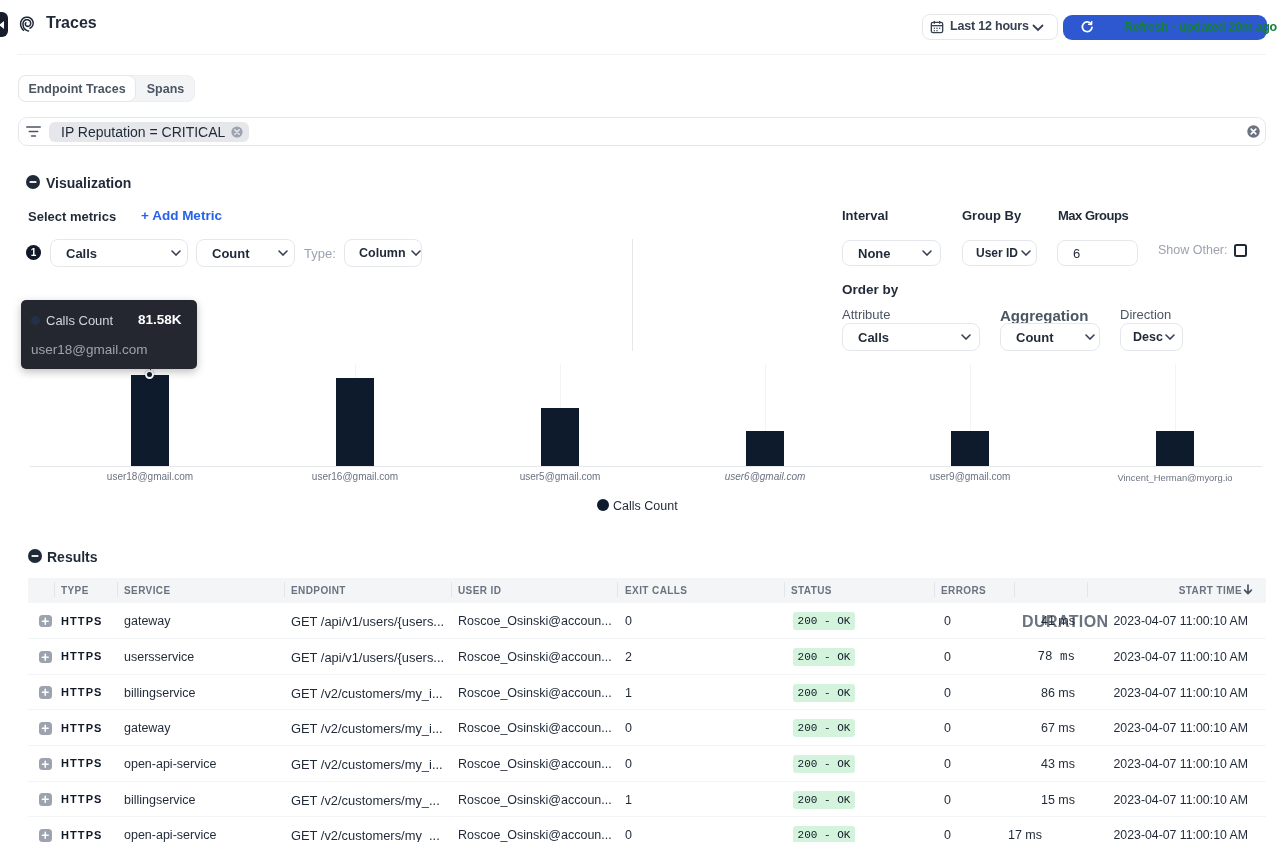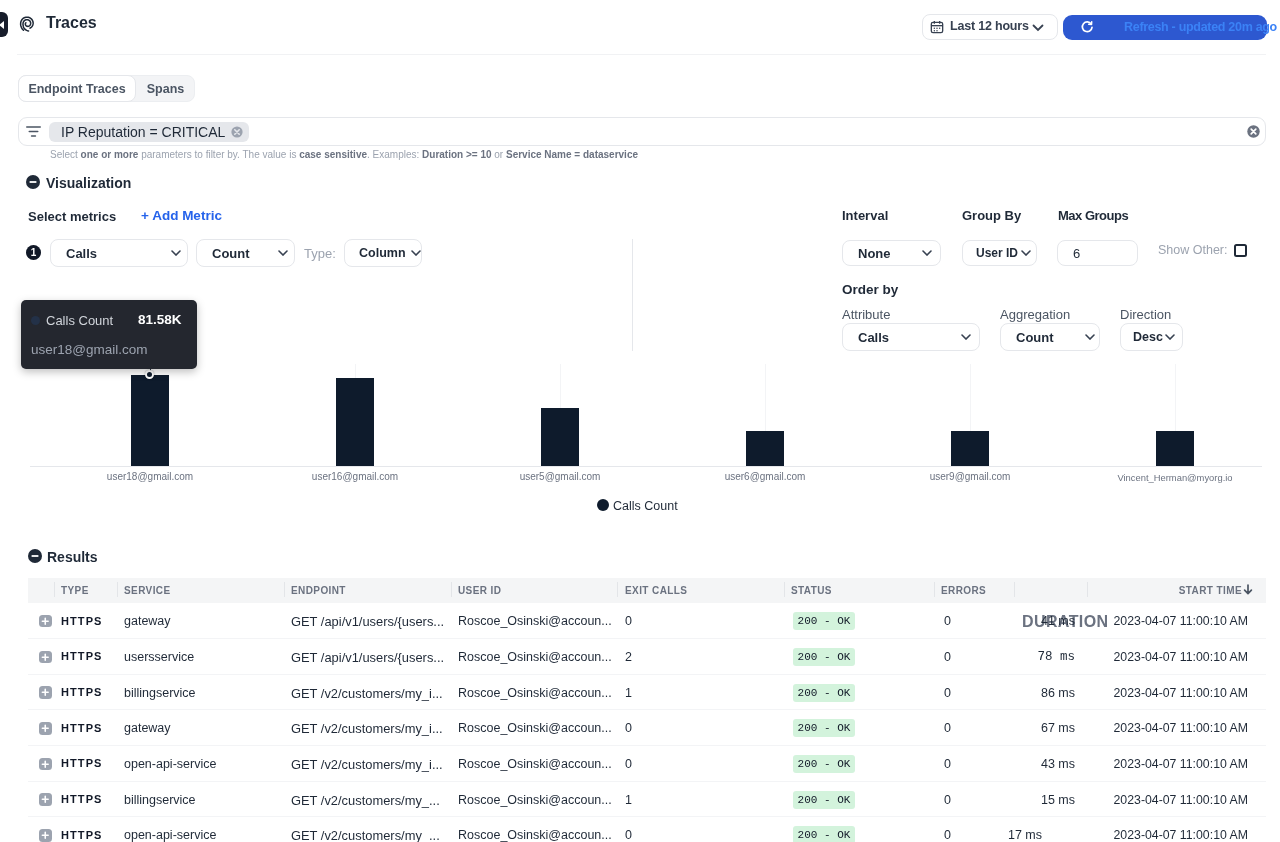--- a/index.html
+++ b/index.html
@@ -44,21 +44,21 @@
 <div class="abs" style="left:950px;top:19px;font-size:12.5px;font-weight:bold;color:#374151;letter-spacing:-0.2px;">Last 12 hours</div>
 <svg class="abs" style="left:1032px;top:24px;" width="12" height="8" viewBox="0 0 12 8" fill="none" stroke="#374151" stroke-width="1.8" stroke-linecap="round">
       <polyline points="1.5,1.5 6,6 10.5,1.5"></polyline>
     </svg>
 
 <div class="abs" style="left:1063px;top:15px;width:204px;height:25px;background:#2d58d0;border-radius:9px;"></div>
 <svg class="abs" style="left:1080px;top:20px;" width="14" height="14" viewBox="0 0 24 24" fill="none" stroke="#fff" stroke-width="2.9" stroke-linecap="round">
   <path d="M19.2 6.9 A8.3 8.3 0 1 0 20.6 12.5"></path>
   <polyline points="20.1,2.8 19.8,7.8 14.9,7.4" stroke-width="2.5" stroke-linejoin="round"></polyline>
 </svg>
-<div class="abs" style="left:1100px;top:20px;font-size:12.5px;font-weight:bold;color:#3b82f6;letter-spacing:-0.3px;padding-left:24px;">Refresh - updated 20m ago</div>
+<div class="abs" style="left:1100px;top:20px;font-size:12.5px;font-weight:bold;color:#15803d;letter-spacing:-0.3px;padding-left:24px;">Refresh - updated 20m ago</div>
 
 <div class="abs" style="left:17px;top:54px;width:1249px;height:1px;background:#f1f2f4;"></div>
 
 <div class="abs" style="left:18px;top:75px;width:177px;height:27px;background:#f3f4f6;border:1px solid #eceef1;border-radius:8px;"></div>
 <div class="abs" style="left:18px;top:75px;width:118px;height:27px;background:#fff;border:1px solid #e5e7eb;border-radius:8px;display:flex;align-items:center;justify-content:center;font-size:12.5px;font-weight:bold;color:#4b5563;">Endpoint Traces</div>
 <div class="abs" style="left:136px;top:75px;width:59px;height:27px;display:flex;align-items:center;justify-content:center;font-size:12.5px;font-weight:bold;color:#4b5563;">Spans</div>
 
 <div class="abs" style="left:18px;top:117px;width:1248px;height:29px;border:1px solid #e5e7eb;border-radius:9px;background:#fff;"></div>
 <svg class="abs" style="left:26px;top:125px;" width="15" height="13" viewBox="0 0 15 13" stroke="#4b5563" stroke-width="1.6" stroke-linecap="round">
   <line x1="0.8" y1="2" x2="14.2" y2="2"></line>
@@ -68,21 +68,20 @@
 <div class="abs" style="left:49px;top:121.5px;width:200px;height:20px;background:#e5e7eb;border-radius:6px;"></div>
 <div class="abs" style="left:61px;top:124px;font-size:14px;color:#1f2937;">IP Reputation = CRITICAL</div>
 <svg class="abs" style="left:231px;top:125.5px;" width="12" height="12" viewBox="0 0 12 12">
       <circle cx="6" cy="6" r="5.6" fill="#9ca3af"></circle>
       <path d="M3.8 3.8 L8.2 8.2 M8.2 3.8 L3.8 8.2" stroke="#e5e7eb" stroke-width="1.6" stroke-linecap="round"></path>
     </svg>
 <svg class="abs" style="left:1247px;top:125px;" width="13" height="13" viewBox="0 0 13 13">
       <circle cx="6.5" cy="6.5" r="6.2" fill="#6b7280"></circle>
       <path d="M4.2 4.2 L8.8 8.8 M8.8 4.2 L4.2 8.8" stroke="#fff" stroke-width="1.7" stroke-linecap="round"></path>
     </svg>
-<div class="abs" style="left:50px;top:148.5px;font-size:10px;color:#9ca3af;">Select <span class="b" style="color:#6b7280;">one or more</span> parameters to filter by. The value is <span class="b" style="color:#6b7280;">case sensitive</span>. Examples: <span class="b" style="color:#6b7280;">Duration &gt;= 10</span> or <span class="b" style="color:#6b7280;">Service Name = dataservice</span></div>
 
 <svg class="abs" style="left:26px;top:175px;" width="14" height="14" viewBox="0 0 14 14">
       <circle cx="7" cy="7" r="7" fill="#1f2937"></circle>
       <line x1="3.6" y1="7" x2="10.4" y2="7" stroke="#fff" stroke-width="1.8"></line>
     </svg>
 <div class="abs b" style="left:46px;top:175px;font-size:14px;color:#1f2937;">Visualization</div>
 
 <div class="abs b" style="left:28px;top:209px;font-size:13px;color:#1f2937;">Select metrics</div>
 <div class="abs b" style="left:141px;top:208px;font-size:13.5px;color:#2563eb;">+ Add Metric</div>
 
@@ -129,21 +128,21 @@
       <polyline points="1,1 5,5 9,1"></polyline>
     </svg>
 <div class="dd" style="left:1057px;top:240px;width:81px;height:26px;font-weight:normal;">
       <span class="txt">6</span>
     </div>
 <div class="abs" style="left:1158px;top:243px;font-size:12.5px;color:#9ca3af;">Show Other:</div>
 <div class="abs" style="left:1234px;top:244px;width:13px;height:13px;border:2px solid #1f2937;border-radius:2.5px;"></div>
 
 <div class="abs b" style="left:842px;top:282px;font-size:13.5px;color:#1f2937;">Order by</div>
 <div class="abs" style="left:842px;top:307px;font-size:13px;color:#4b5563;">Attribute</div>
-<div class="abs" style="left:1000px;top:307px;font-size:13px;color:#4b5563;">Aggregation</div>
+<div class="abs" style="left:1000px;top:307px;font-size:15px;color:#4b5563;font-weight:bold;">Aggregation</div>
 <div class="abs" style="left:1120px;top:307px;font-size:13px;color:#4b5563;">Direction</div>
 <div class="dd" style="left:842px;top:323px;width:138px;height:28px;">
       <span class="txt">Calls</span>
     </div>
 <svg class="chev" style="left:961px;top:334px;" viewBox="0 0 10 6" fill="none" stroke="#374151" stroke-width="1.6" stroke-linecap="round">
       <polyline points="1,1 5,5 9,1"></polyline>
     </svg>
 <div class="dd" style="left:1000px;top:323px;width:100px;height:28px;">
       <span class="txt">Count</span>
     </div>
@@ -169,21 +168,21 @@
 <div class="abs" style="left:131px;top:375px;width:38px;height:91px;background:#0e1b2c;"></div>
 <div class="abs" style="left:336px;top:378px;width:38px;height:88px;background:#0e1b2c;"></div>
 <div class="abs" style="left:541px;top:408px;width:38px;height:58px;background:#0e1b2c;"></div>
 <div class="abs" style="left:746px;top:431px;width:38px;height:35px;background:#0e1b2c;"></div>
 <div class="abs" style="left:951px;top:431px;width:38px;height:35px;background:#0e1b2c;"></div>
 <div class="abs" style="left:1156px;top:431px;width:38px;height:35px;background:#0e1b2c;"></div>
 
 <div class="abs" style="left:70px;top:471px;width:160px;text-align:center;font-size:10px;color:#6b7280;">user18@gmail.com</div>
 <div class="abs" style="left:275px;top:471px;width:160px;text-align:center;font-size:10px;color:#6b7280;">user16@gmail.com</div>
 <div class="abs" style="left:480px;top:471px;width:160px;text-align:center;font-size:10px;color:#6b7280;">user5@gmail.com</div>
-<div class="abs" style="left:685px;top:471px;width:160px;text-align:center;font-size:10px;color:#6b7280;">user6@gmail.com</div>
+<div class="abs" style="left:685px;top:471px;width:160px;text-align:center;font-size:10px;color:#6b7280;font-style:italic;">user6@gmail.com</div>
 <div class="abs" style="left:890px;top:471px;width:160px;text-align:center;font-size:10px;color:#6b7280;">user9@gmail.com</div>
 <div class="abs" style="left:1095px;top:471.5px;width:160px;text-align:center;font-size:9.4px;color:#6b7280;">Vincent_Herman@myorg.io</div>
 
 <div class="abs" style="left:597px;top:499px;width:12px;height:12px;border-radius:50%;background:#0e1b2c;"></div>
 <div class="abs" style="left:613px;top:499px;font-size:12.5px;color:#1f2937;">Calls Count</div>
 
 <div class="abs" style="left:150px;top:368px;width:1px;height:4px;background:#374151;"></div>
 <div class="abs" style="left:145px;top:369.5px;width:9px;height:9px;border-radius:50%;background:#0e1b2c;border:2px solid #fff;box-shadow:0 0 2px rgba(0,0,0,.35);"></div>
 <div class="abs" style="left:21px;top:300px;width:176px;height:69px;background:#24272f;border-radius:5px;box-shadow:0 3px 8px rgba(0,0,0,.25);"></div>
 <div class="abs" style="left:31px;top:316px;width:9px;height:9px;border-radius:50%;background:#233148;"></div>

